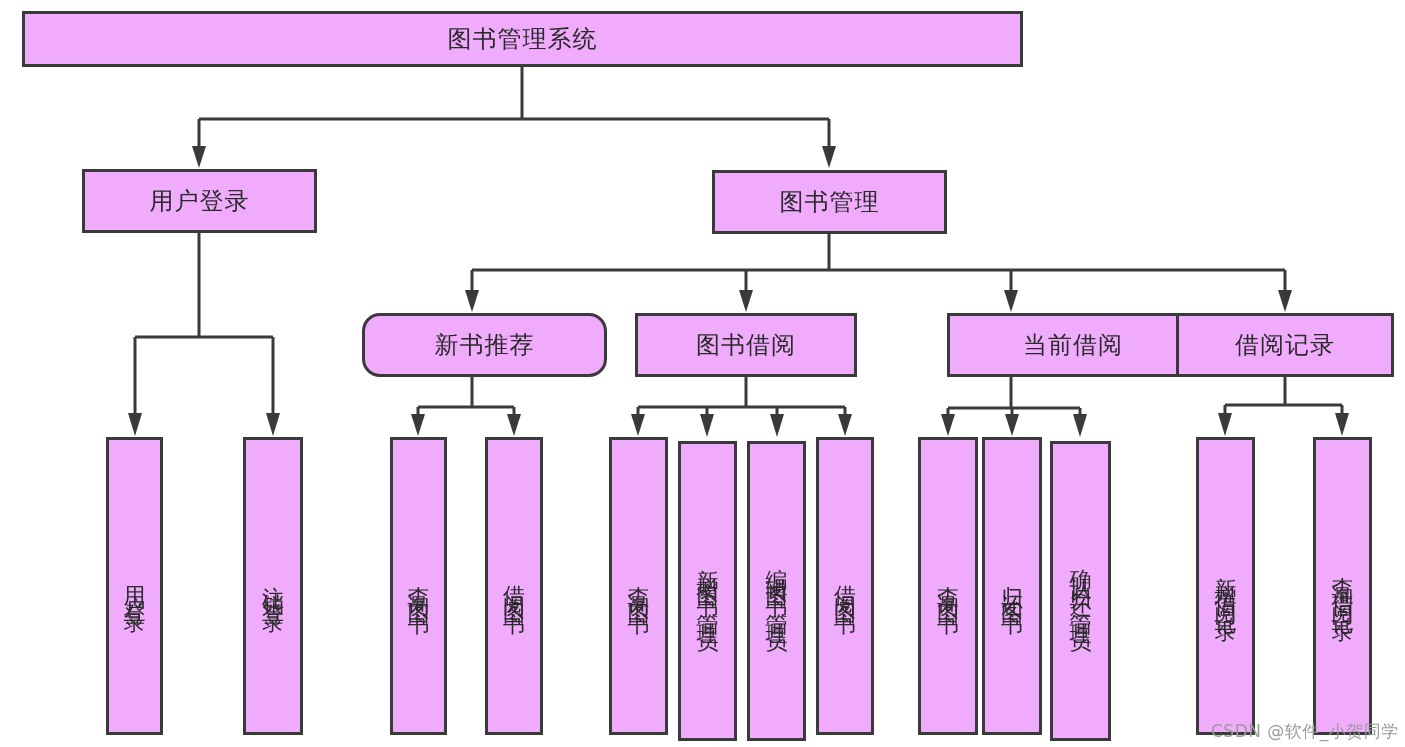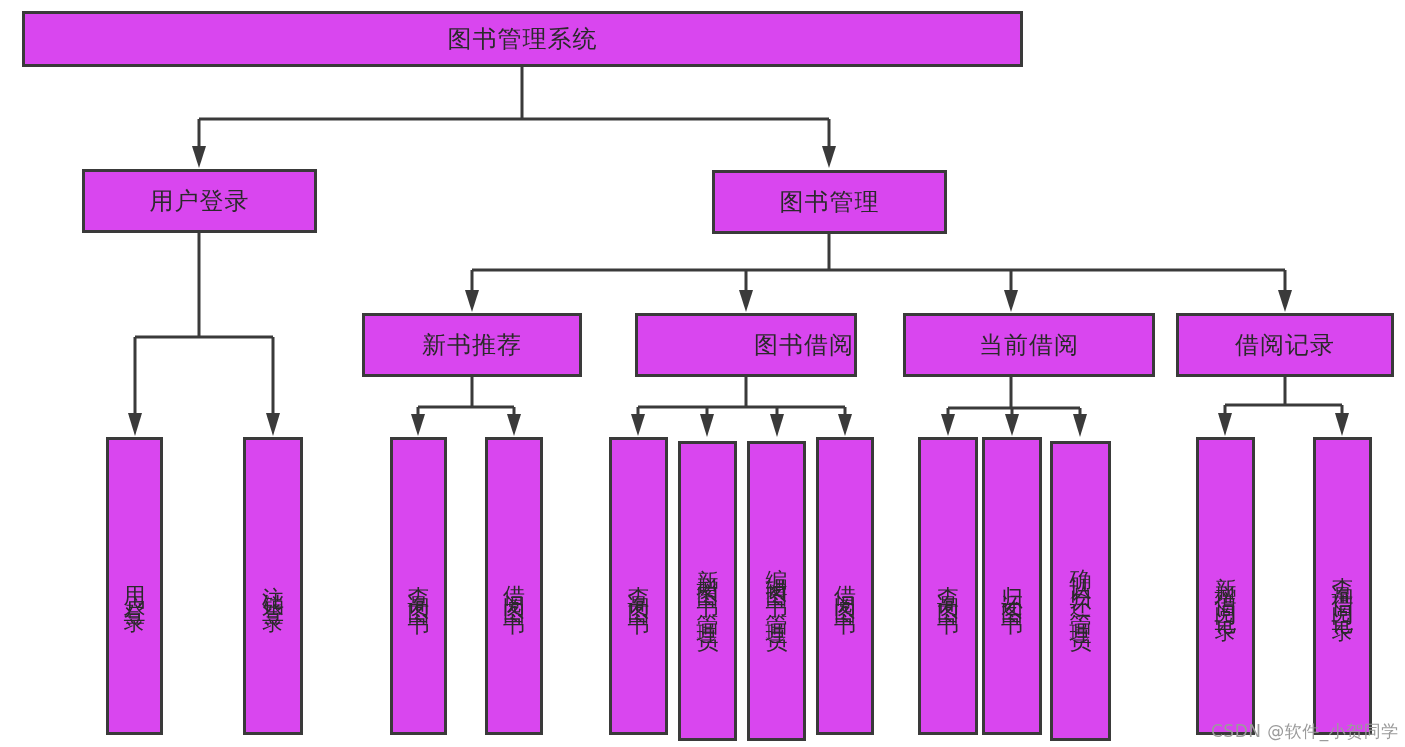--- a/index.html
+++ b/index.html
@@ -10,21 +10,21 @@
     font-family:"DejaVu Sans","Liberation Sans",sans-serif;
     overflow:hidden;
   }
   #connectors{position:absolute;left:0;top:0;width:1405px;height:747px;}
   #connectors path{stroke:#3a3a3a;stroke-width:3;fill:none;}
   #connectors polygon{fill:#3a3a3a;stroke:none;}
   .box{
     position:absolute;
     box-sizing:border-box;
     border:3px solid #3a3a3a;
-    background:#d946ef;
+    background:#f0abfc;
     display:flex;align-items:center;justify-content:center;
     color:#2a2a2a;
   }
   .h-box{font-size:24px;letter-spacing:1px;white-space:nowrap;}
   .v-box .v-label{
     writing-mode:vertical-rl;
     text-orientation:mixed;
     font-size:22px;
     line-height:1;
     letter-spacing:9px;
@@ -84,27 +84,27 @@
     <span>图书管理系统</span>
   </div>
 
   <div class="box h-box" style="left:82px;top:169px;width:235px;height:64px;">
     <span>用户登录</span>
   </div>
   <div class="box h-box" style="left:712px;top:170px;width:235px;height:64px;text-align:center;">
     <span>图书管理</span>
   </div>
 
-  <div class="box h-box" style="left:362px;top:313px;width:220px;height:64px;">
+  <div class="box h-box" style="left:362px;top:313px;width:245px;height:64px;border-radius:18px;">
     <span>新书推荐</span>
   </div>
-  <div class="box h-box" style="left:635px;top:313px;width:222px;height:64px;justify-content:flex-end;">
+  <div class="box h-box" style="left:635px;top:313px;width:222px;height:64px;">
     <span>图书借阅</span>
   </div>
-  <div class="box h-box" style="left:903px;top:313px;width:252px;height:64px;font-family:Liberation Mono, monospace;">
+  <div class="box h-box" style="left:947px;top:313px;width:252px;height:64px;font-family:Liberation Mono, monospace;">
     <span>当前借阅</span>
   </div>
   <div class="box h-box" style="left:1176px;top:313px;width:218px;height:64px;">
     <span>借阅记录</span>
   </div>
 
   <div class="box v-box" style="left:106px;top:437px;width:57px;height:298px;">
     <span class="v-label">用户登录</span>
   </div>
   <div class="box v-box" style="left:243px;top:437px;width:60px;height:298px;">

